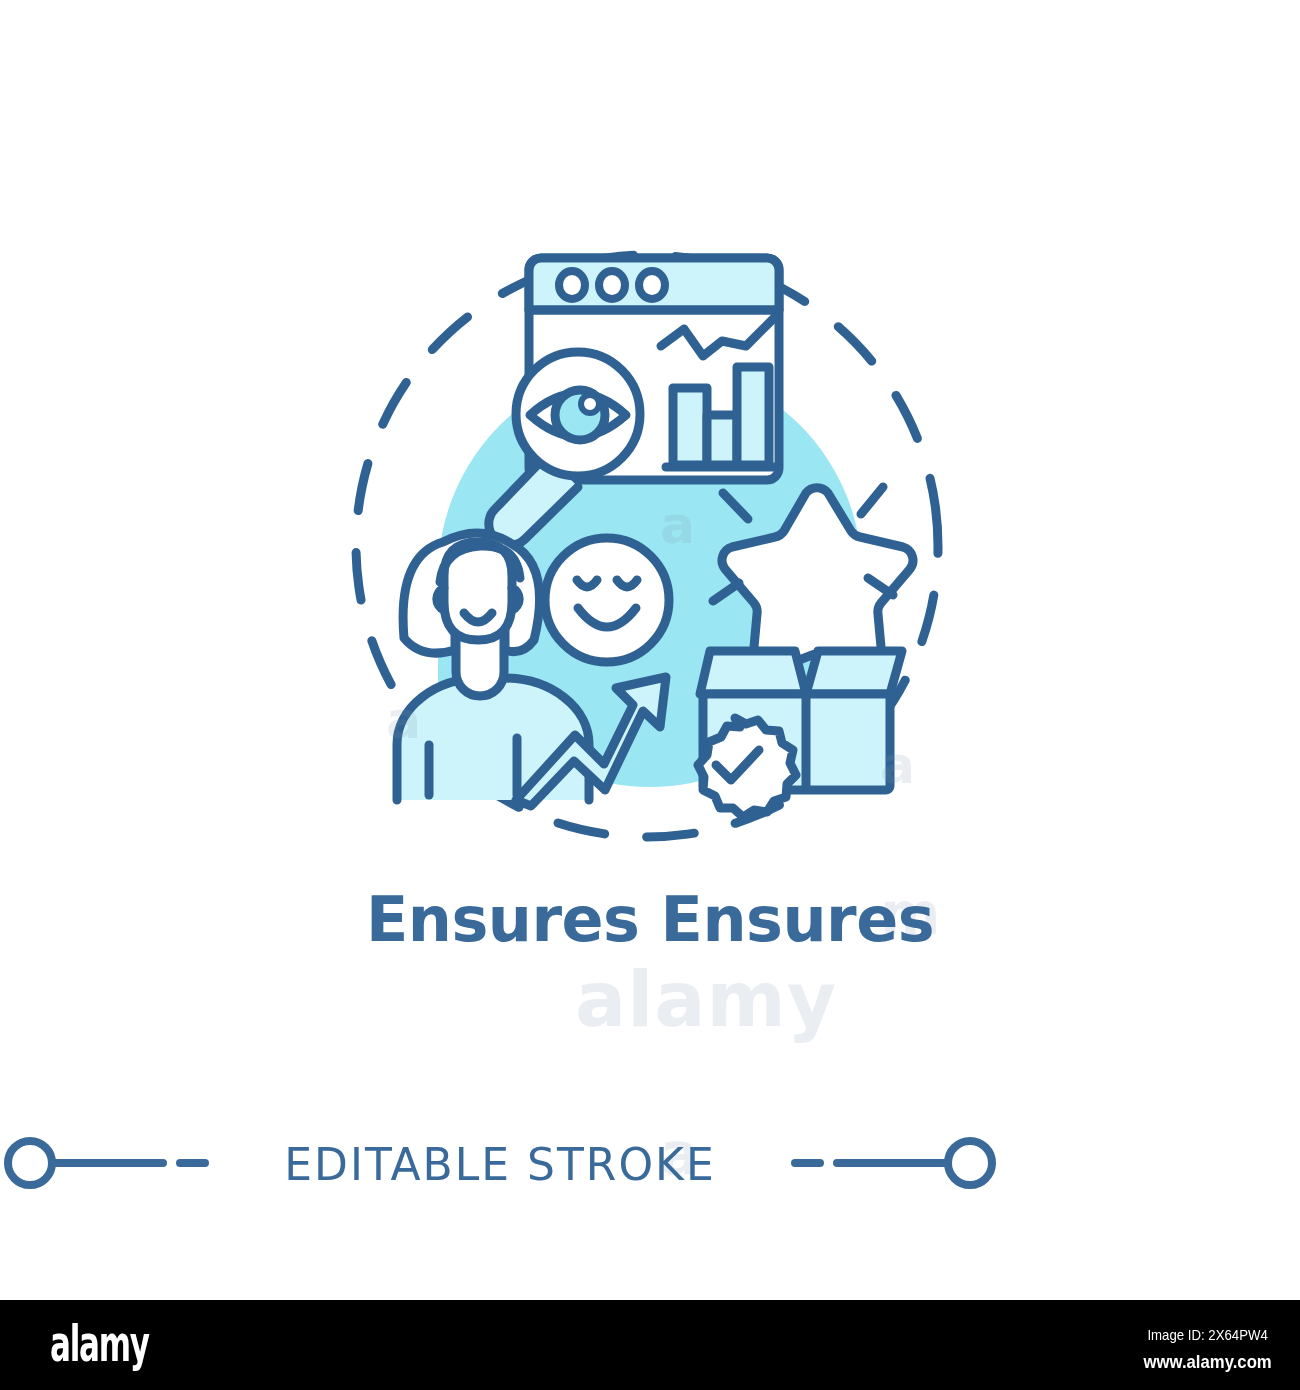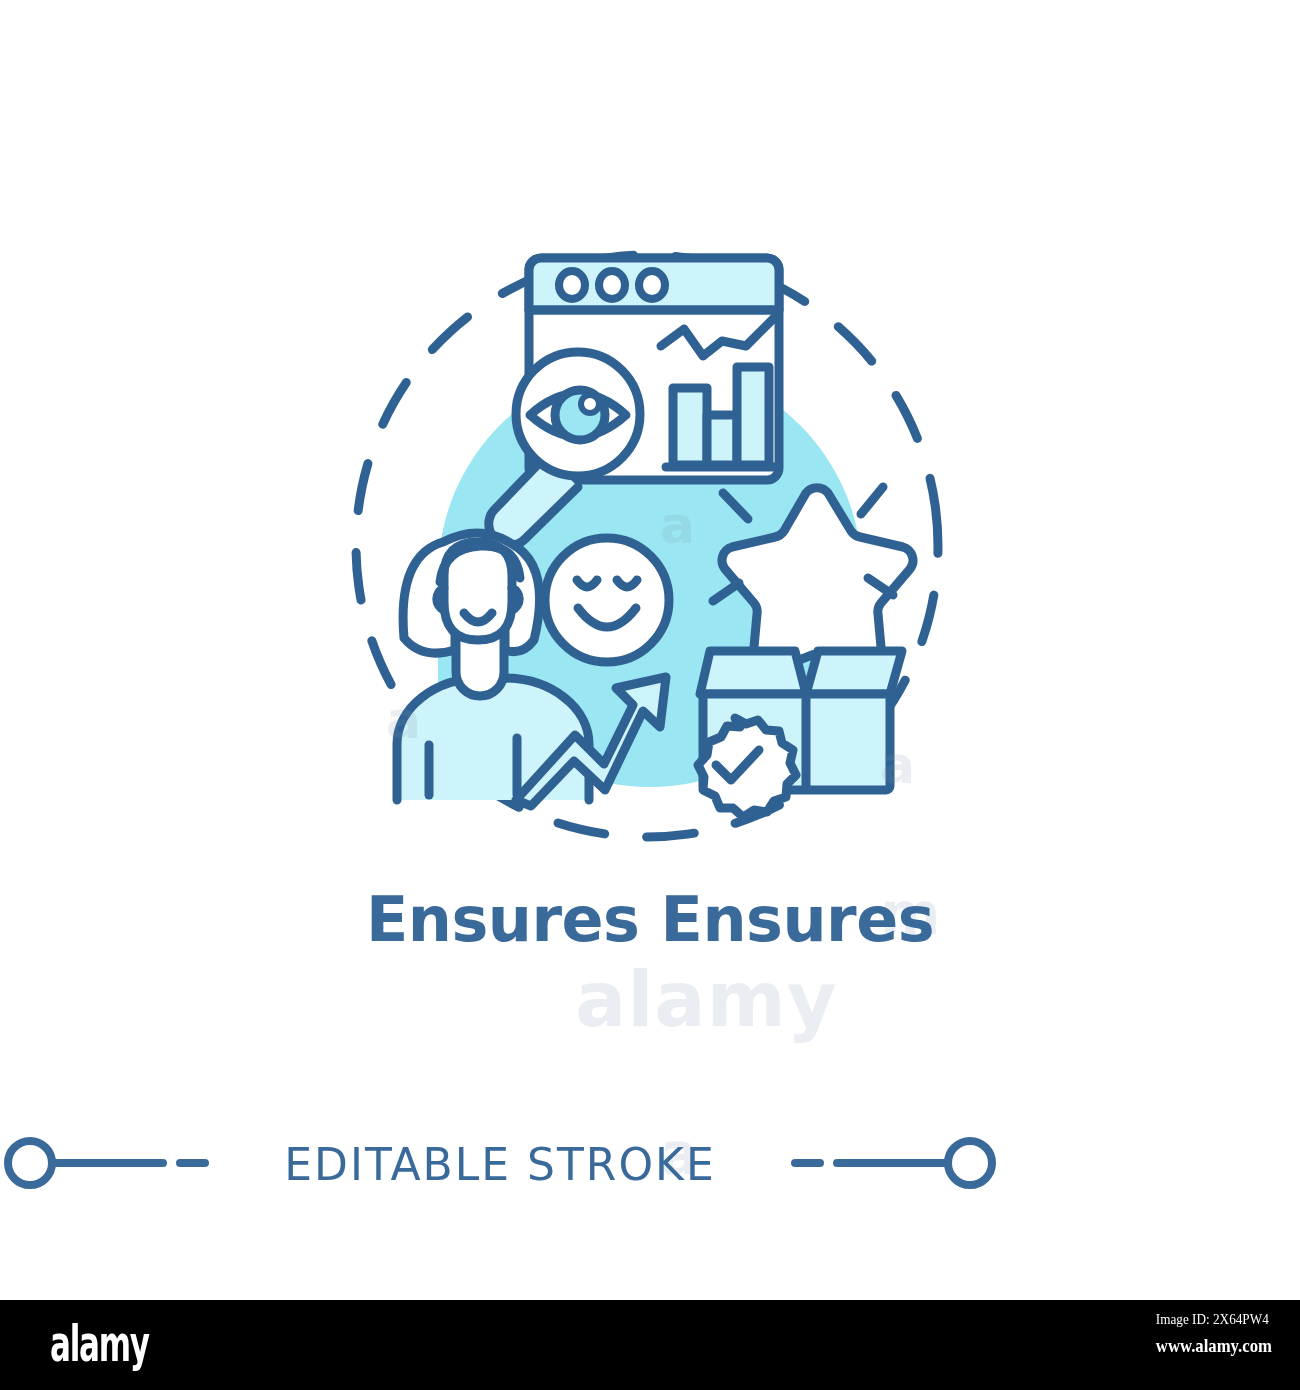--- a/index.html
+++ b/index.html
@@ -68,24 +68,24 @@
     font-weight: 700;
     color: #ffffff;
     letter-spacing: -2px;
     transform: scaleX(0.62);
     transform-origin: left top;
     line-height: 1.05;
   }
   .wm-right {
     position: absolute;
     right: 28px;
-    top: 8px;
-    text-align: left;
+    top: 24px;
+    text-align: center;
     color: #ffffff;
-    font-family: Liberation Serif, serif;
+    font-family: Liberation Sans, sans-serif;
   }
   .wm-id {
     font-size: 15px;
     line-height: 1.5;
     transform: scaleX(0.88);
     transform-origin: right center;
   }
   .wm-url {
     font-size: 19px;
     font-weight: 700;

